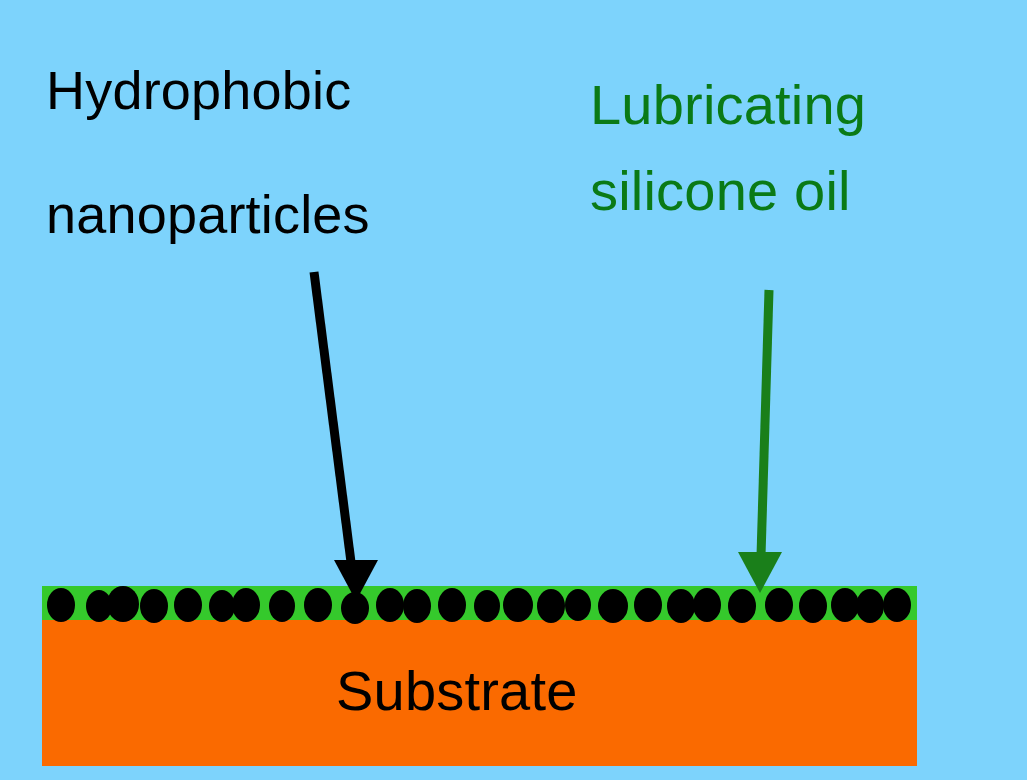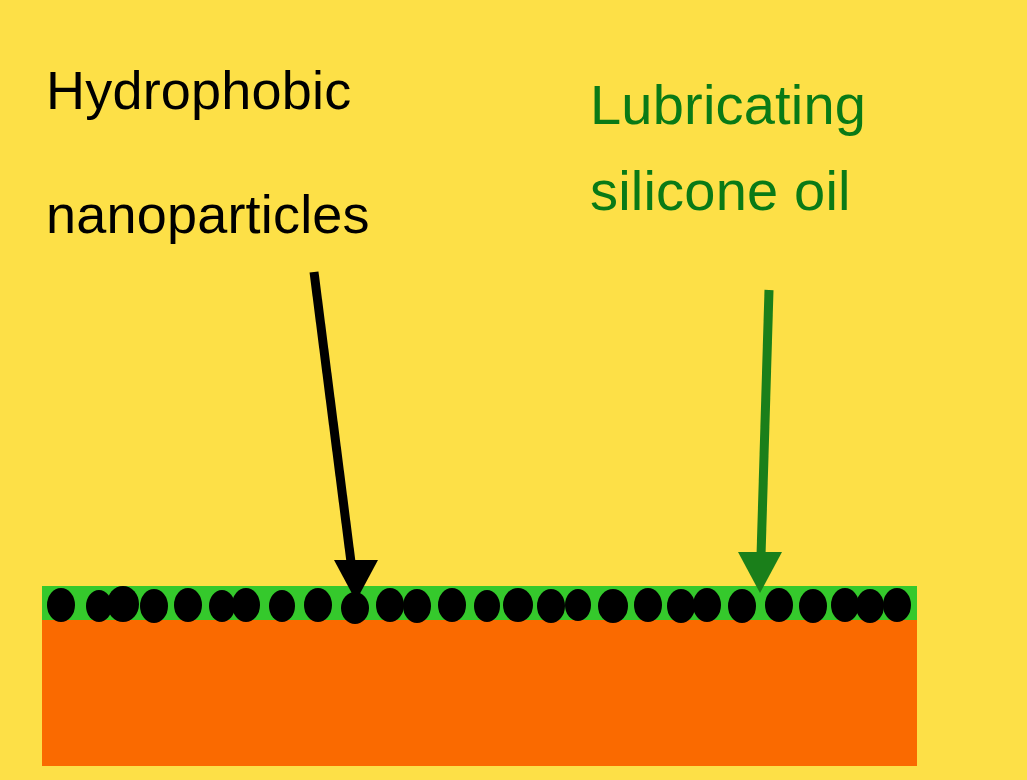--- a/index.html
+++ b/index.html
@@ -8,21 +8,21 @@
     padding: 0;
     background: #ffffff;
   }
   body {
     font-family: "Liberation Sans", sans-serif;
   }
   #canvas {
     position: relative;
     width: 1027px;
     height: 780px;
-    background: #fde047;
+    background: #7dd3fc;
     overflow: hidden;
   }
   
   .label {
     position: absolute;
     white-space: pre-line;
     font-weight: 400;
     letter-spacing: 0.2px;
   }
   #label-nanoparticles {
@@ -131,14 +131,15 @@
       <polygon points="760,593 738,552 782,552" fill="#1A7F1A"></polygon>
     </g>
   </svg>
 
   <div class="label" id="label-nanoparticles">Hydrophobic
 nanoparticles</div>
 
   <div class="label" id="label-oil">Lubricating
 silicone oil</div>
 
+  <div class="label" id="label-substrate">Substrate</div>
 
 </div>
 
 </body></html>

